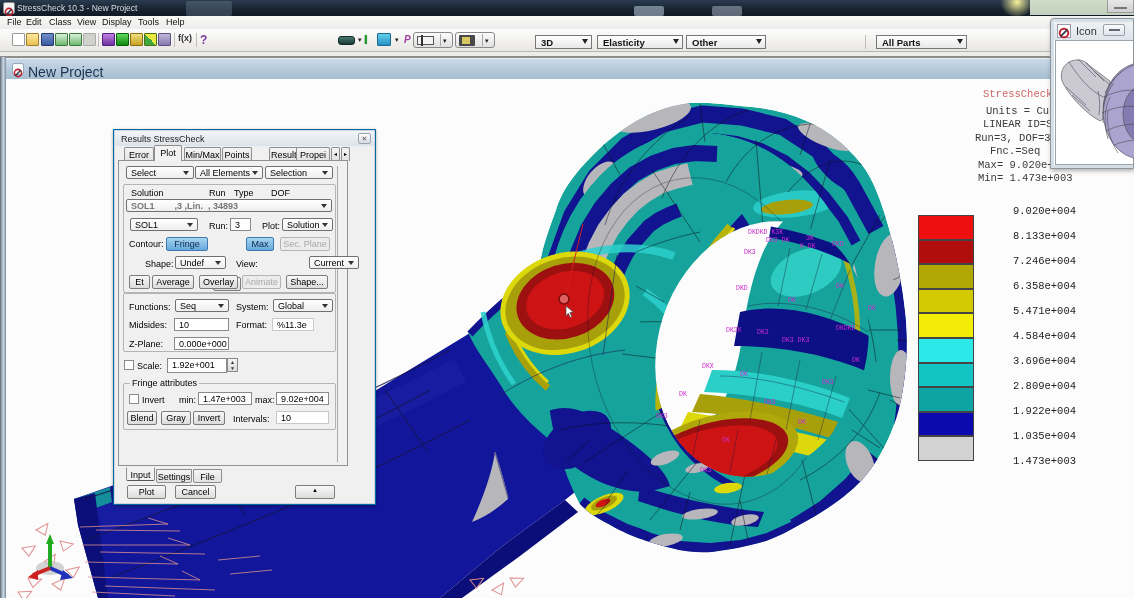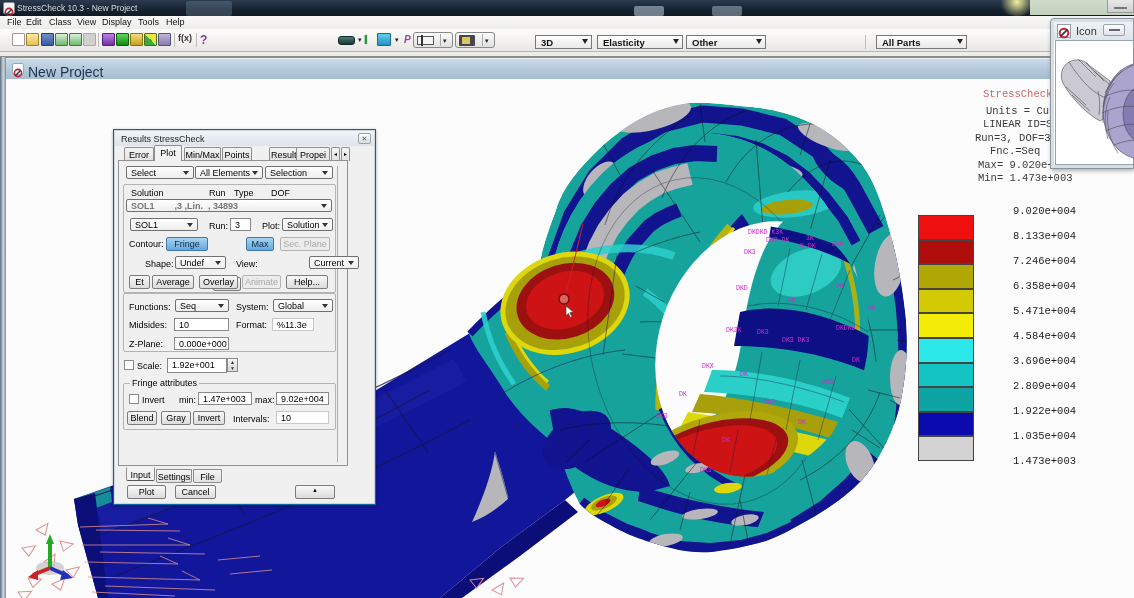--- a/index.html
+++ b/index.html
@@ -501,21 +501,21 @@
     <div class="btn btnblue" style="left:132px;top:107px;width:28px;">Max</div>
     <div class="btn btndis" style="left:166px;top:107px;width:50px;">Sec. Plane</div>
     <div class="lab" style="left:31px;top:129px;">Shape:</div>
     <div class="combo" style="left:61px;top:126px;width:51px;">Undef<span class="arr"></span></div>
     <div class="lab" style="left:122px;top:129px;">View:</div>
     <div class="combo" style="left:151px;top:126px;width:50px;margin-left:44px;">Current<span class="arr"></span></div>
     <div class="btn" style="left:15px;top:145px;width:21px;">Et</div>
     <div class="btn" style="left:38px;top:145px;width:42px;">Average</div>
     <div class="btn" style="left:85px;top:145px;width:39px;">Overlay</div>
     <div class="btn btndis" style="left:128px;top:145px;width:39px;">Animate</div>
-    <div class="btn" style="left:172px;top:145px;width:42px;">Help...</div>
+    <div class="btn" style="left:172px;top:145px;width:42px;">Shape...</div>
 
     <div class="grp" style="left:9px;top:163px;width:213px;height:59px;"></div>
     <div class="lab" style="left:15px;top:172px;">Functions:</div>
     <div class="combo" style="left:61px;top:169px;width:54px;">Seq<span class="arr"></span></div>
     <div class="lab" style="left:122px;top:172px;">System:</div>
     <div class="combo" style="left:159px;top:169px;width:60px;">Global<span class="arr"></span></div>
     <div class="lab" style="left:15px;top:190px;">Midsides:</div>
     <div class="inp" style="left:60px;top:188px;width:55px;">10</div>
     <div class="lab" style="left:122px;top:190px;">Format:</div>
     <div class="inp" style="left:158px;top:188px;width:42px;border-color:#c8c8c8;">%11.3e</div>

